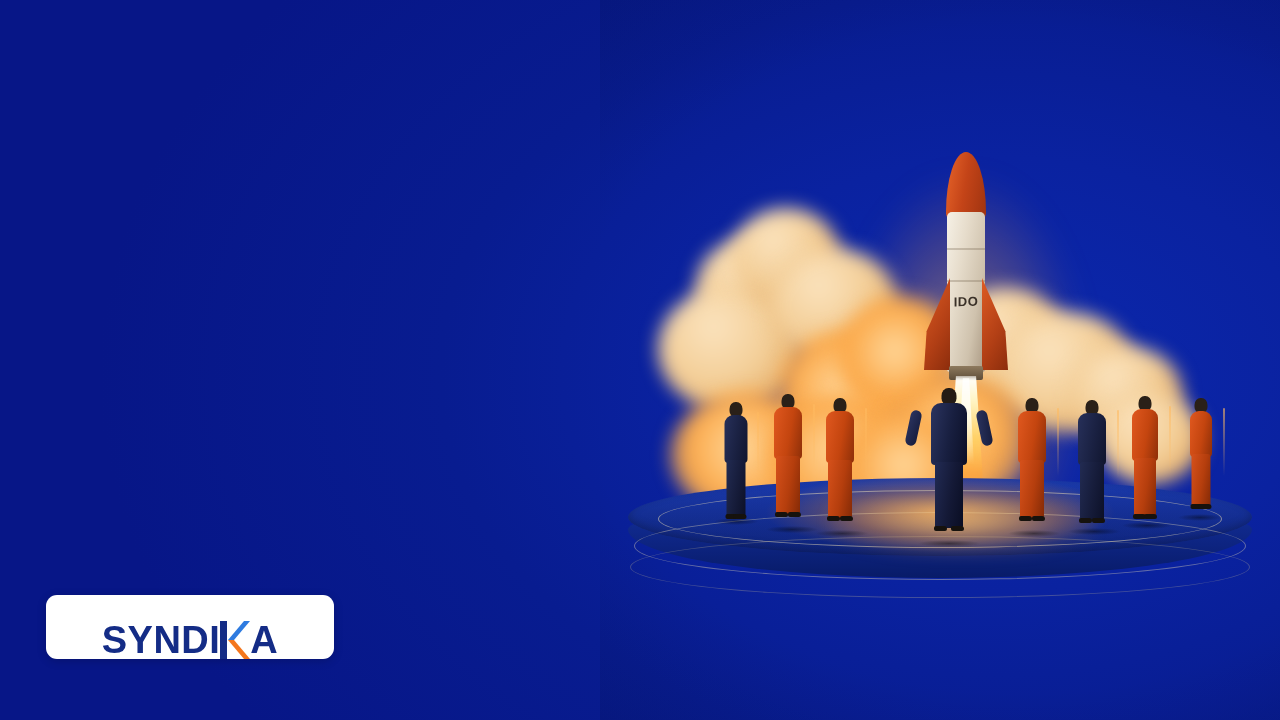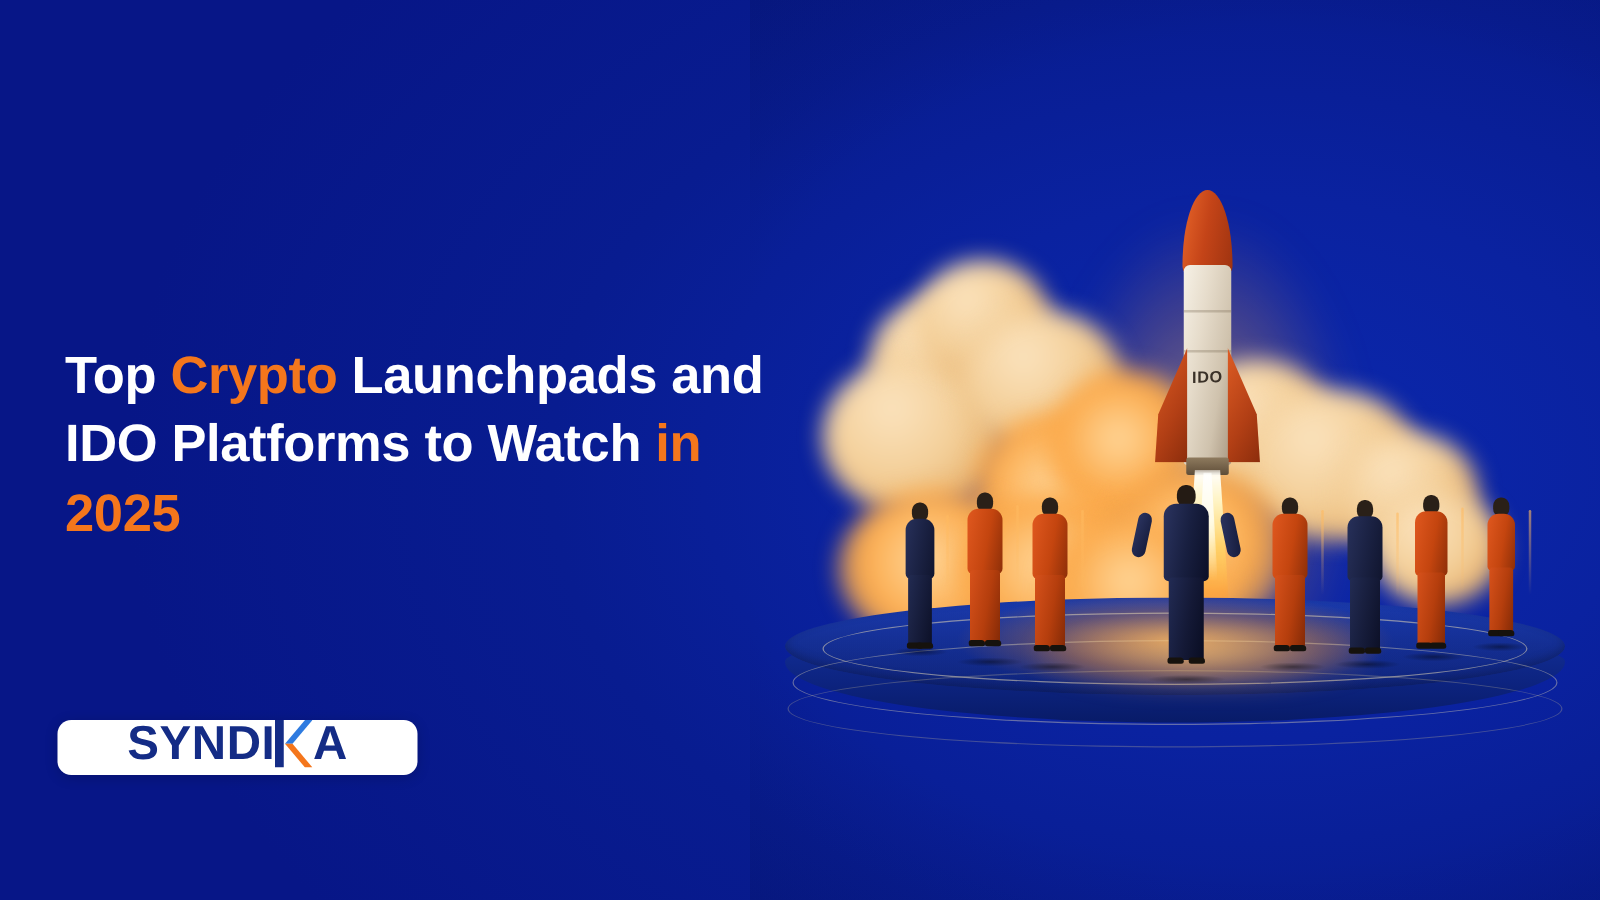--- a/index.html
+++ b/index.html
@@ -33,27 +33,27 @@
     line-height: 1.32;
     letter-spacing: -0.3px;
     color: #FFFFFF;
   }
   .headline .accent { color: #F4761C; }
 
   
   .logo-box {
     position: absolute;
     left: 46px;
-    top: 576px;
+    top: 595px;
     width: 288px;
-    height: 44px;
+    height: 64px;
     background: #FFFFFF;
     border-radius: 11px;
     display: flex;
-    align-items: flex-start;
+    align-items: flex-end;
     justify-content: center;
     box-shadow: 0 2px 10px rgba(0,0,0,0.18);
   }
   .logo-word {
     position: relative;
     display: flex;
     align-items: center;
     font-size: 38px;
     font-weight: 700;
     letter-spacing: 0.5px;
@@ -403,21 +403,20 @@
       <div class="legs" style="width:19px; height:52px; top:56px;">
         <div class="shoe l"></div>
         <div class="shoe r"></div>
       </div>
       <div class="rim"></div>
     </div>
 
     <div class="vignette"></div>
   </div>
 
-  <h1 class="headline"><span>Top </span><span class="accent">Crypto</span><span> Launchpads and IDO Platforms to Watch </span><span class="accent">in 2025</span></h1>
 
   <div class="logo-box">
     <div class="logo-word">
       <span>SYNDI</span>
         <span class="logo-k">
         <svg width="30" height="38" viewBox="0 0 30 38" aria-hidden="true">
           <rect x="0" y="0" width="7" height="38" fill="#142C86"></rect>
           <polygon points="8,19 24,0 30,0 14,19" fill="#2E7BE0"></polygon>
           <polygon points="8,19 24,38 30,38 14,19" fill="#F4761C"></polygon>
         </svg>

